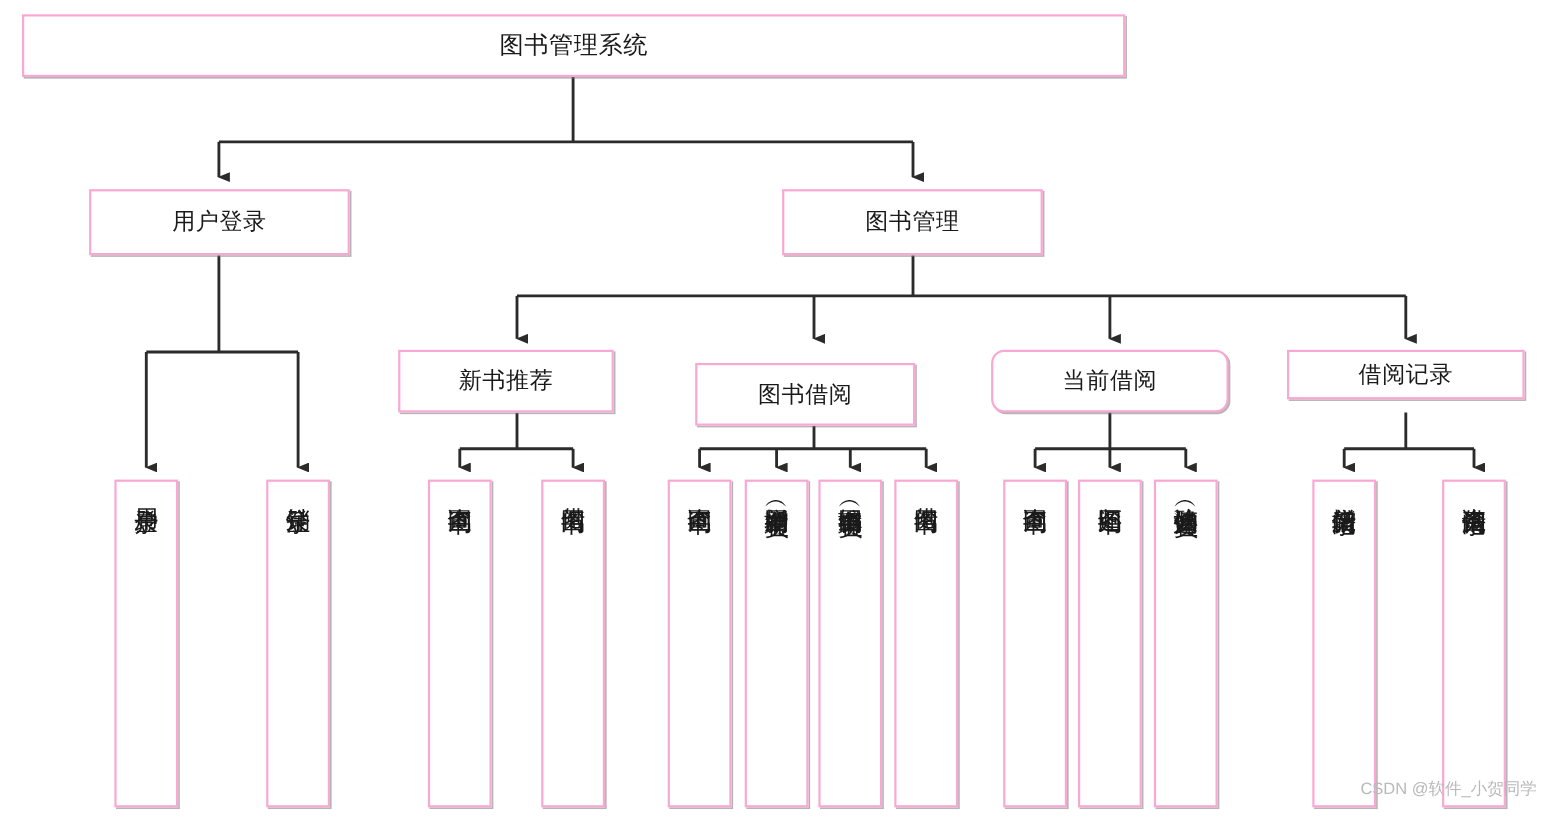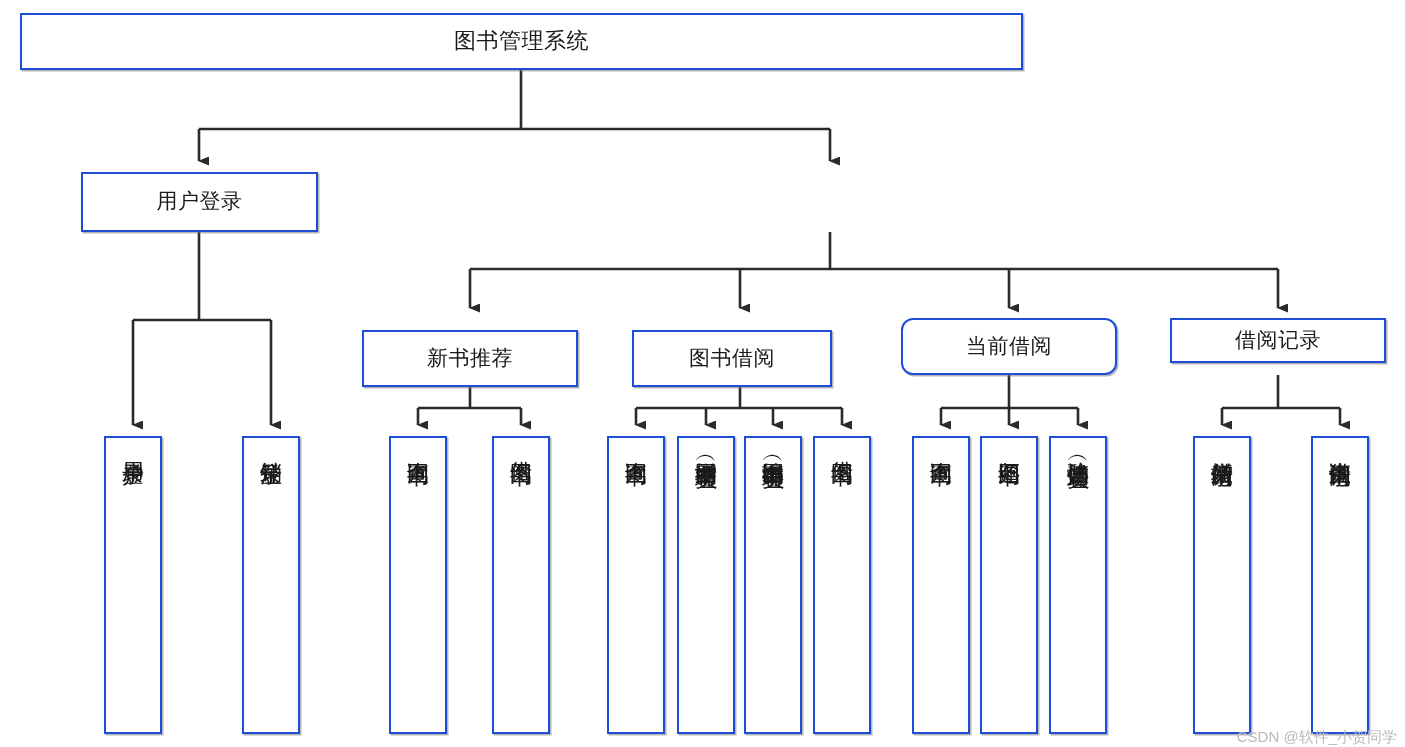--- a/index.html
+++ b/index.html
@@ -23,27 +23,26 @@
     position: absolute;
     left: 0;
     top: 0;
     width: 1405px;
     height: 747px;
   }
   .node {
     position: absolute;
     box-sizing: border-box;
     background: #ffffff;
-    border: 2px solid #1d4ed8;
+    border: 2px solid #f9a8d4;
     box-shadow: 1.5px 1.5px 0 0 rgba(120,120,120,0.55);
     display: flex;
     align-items: center;
     justify-content: center;
     color: #1a1a1a;
-    font-family: Liberation Serif, serif;
   }
   .node .label {
     display: block;
     text-align: center;
     line-height: 1.02;
     letter-spacing: 0.5px;
   }
   .node.horiz .label {
     writing-mode: horizontal-tb;
     font-size: 21px;
@@ -60,21 +59,21 @@
     writing-mode: vertical-rl;
     text-orientation: upright;
     font-size: 22px;
     line-height: 1.0;
     letter-spacing: 1px;
     white-space: nowrap;
   }
   .watermark {
     position: absolute;
     right: 8px;
-    bottom: 0;
+    bottom: 20px;
     font-size: 15px;
     color: #b9b9b9;
     font-family: "Liberation Sans", "DejaVu Sans", sans-serif;
     white-space: nowrap;
     pointer-events: none;
   }
 </style>
 </head>
 <body>
 
@@ -143,22 +142,25 @@
   </svg>
 
   <div class="node horiz root" style="left:20px; top:13px; width:1003px; height:57px;">
     <span class="label">图书管理系统</span>
   </div>
 
   <div class="node horiz" style="left:81px; top:172px; width:237px; height:60px;">
     <span class="label">用户登录</span>
   </div>
 
-
-  <div class="node horiz" style="left:362px; top:318px; width:216px; height:57px;margin-top:12px;">
+  <div class="node horiz" style="left:711px; top:172px; width:237px; height:60px;">
+    <span class="label">图书管理</span>
+  </div>
+
+  <div class="node horiz" style="left:362px; top:318px; width:196px; height:57px;">
     <span class="label">新书推荐</span>
   </div>
 
   <div class="node horiz" style="left:632px; top:330px; width:200px; height:57px;">
     <span class="label">图书借阅</span>
   </div>
 
   <div class="node horiz" style="left:901px; top:318px; width:216px; height:57px;border-radius:12px;">
     <span class="label">当前借阅</span>
   </div>

